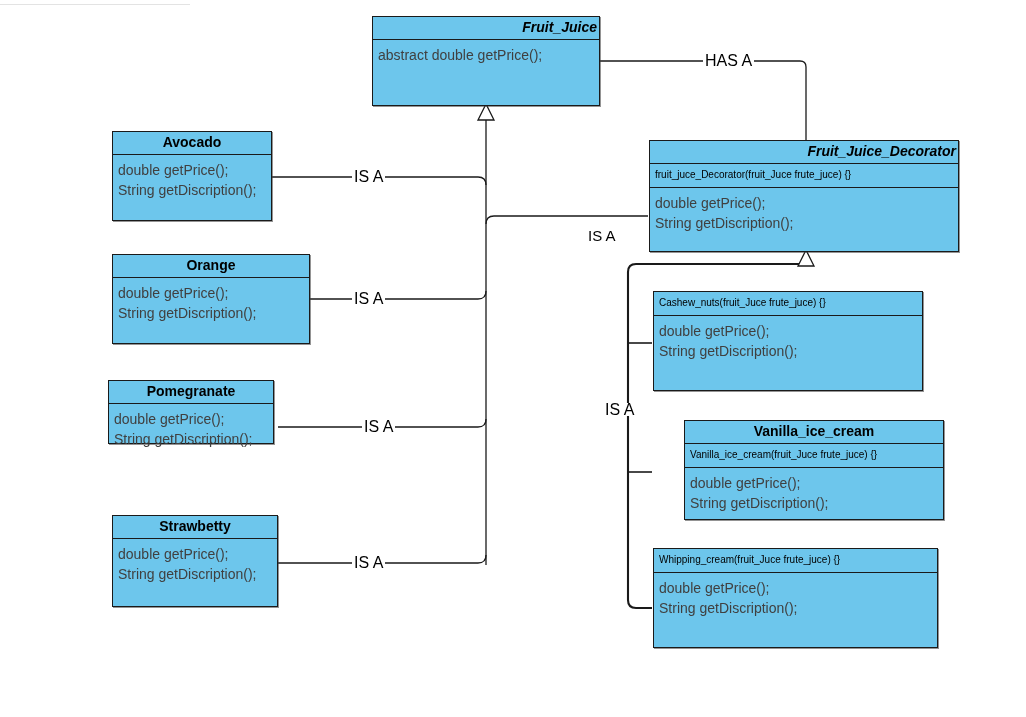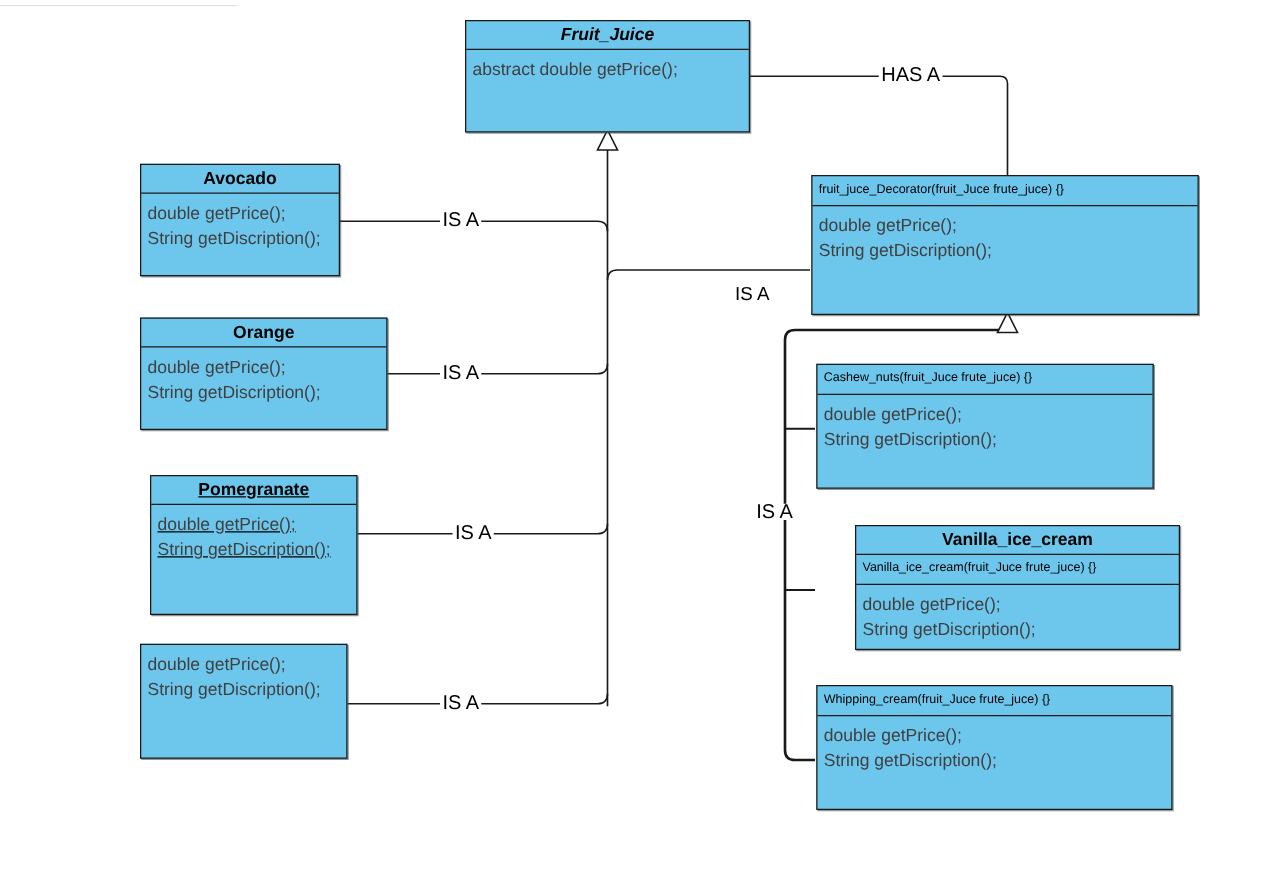--- a/index.html
+++ b/index.html
@@ -42,20 +42,21 @@
     font-size: 14px;
     font-weight: bold;
     color: #000000;
     border-bottom: 1px solid #1a1a1a;
     padding: 3px 2px 4px 2px;
     line-height: 15px;
     white-space: nowrap;
   }
   .uml-title.abstract-title {
     font-style: italic;
+    text-align: right;
   }
   .uml-ctor {
     box-sizing: border-box;
     width: 100%;
     font-size: 10px;
     color: #000000;
     border-bottom: 1px solid #1a1a1a;
     padding: 3px 0 4px 5px;
     line-height: 16px;
     white-space: nowrap;
@@ -143,20 +144,21 @@
   <div class="edge-label" style="left:603px; top:403px;">IS A</div>
 
   <div class="uml-class" style="left:372px; top:16px; width:228px; height:90px;">
     <div class="uml-title abstract-title">Fruit_Juice</div>
     <div class="uml-ops">
       <div class="op-line">abstract double getPrice();</div>
     </div>
   </div>
 
   <div class="uml-class" style="left:649px; top:140px; width:310px; height:112px;">
+    <div class="uml-title abstract-title">Fruit_Juice_Decorator</div>
     <div class="uml-ctor">fruit_juce_Decorator(fruit_Juce frute_juce) {}</div>
     <div class="uml-ops">
       <div class="op-line">double getPrice();</div>
       <div class="op-line">String getDiscription();</div>
     </div>
   </div>
 
   <div class="uml-class" style="left:112px; top:131px; width:160px; height:90px;">
     <div class="uml-title">Avocado</div>
     <div class="uml-ops">
@@ -166,29 +168,30 @@
   </div>
 
   <div class="uml-class" style="left:112px; top:254px; width:198px; height:90px;">
     <div class="uml-title">Orange</div>
     <div class="uml-ops">
       <div class="op-line">double getPrice();</div>
       <div class="op-line">String getDiscription();</div>
     </div>
   </div>
 
-  <div class="uml-class" style="left:120px; top:380px; width:166px; height:112px;text-decoration:underline;">
+  <div class="uml-class" style="left:108px; top:380px; width:166px; height:64px;">
     <div class="uml-title">Pomegranate</div>
     <div class="uml-ops">
       <div class="op-line">double getPrice();</div>
       <div class="op-line">String getDiscription();</div>
     </div>
   </div>
 
   <div class="uml-class" style="left:112px; top:515px; width:166px; height:92px;">
+    <div class="uml-title">Strawbetty</div>
     <div class="uml-ops">
       <div class="op-line">double getPrice();</div>
       <div class="op-line">String getDiscription();</div>
     </div>
   </div>
 
   <div class="uml-class" style="left:653px; top:291px; width:270px; height:100px;">
     <div class="uml-ctor">Cashew_nuts(fruit_Juce frute_juce) {}</div>
     <div class="uml-ops">
       <div class="op-line">double getPrice();</div>

